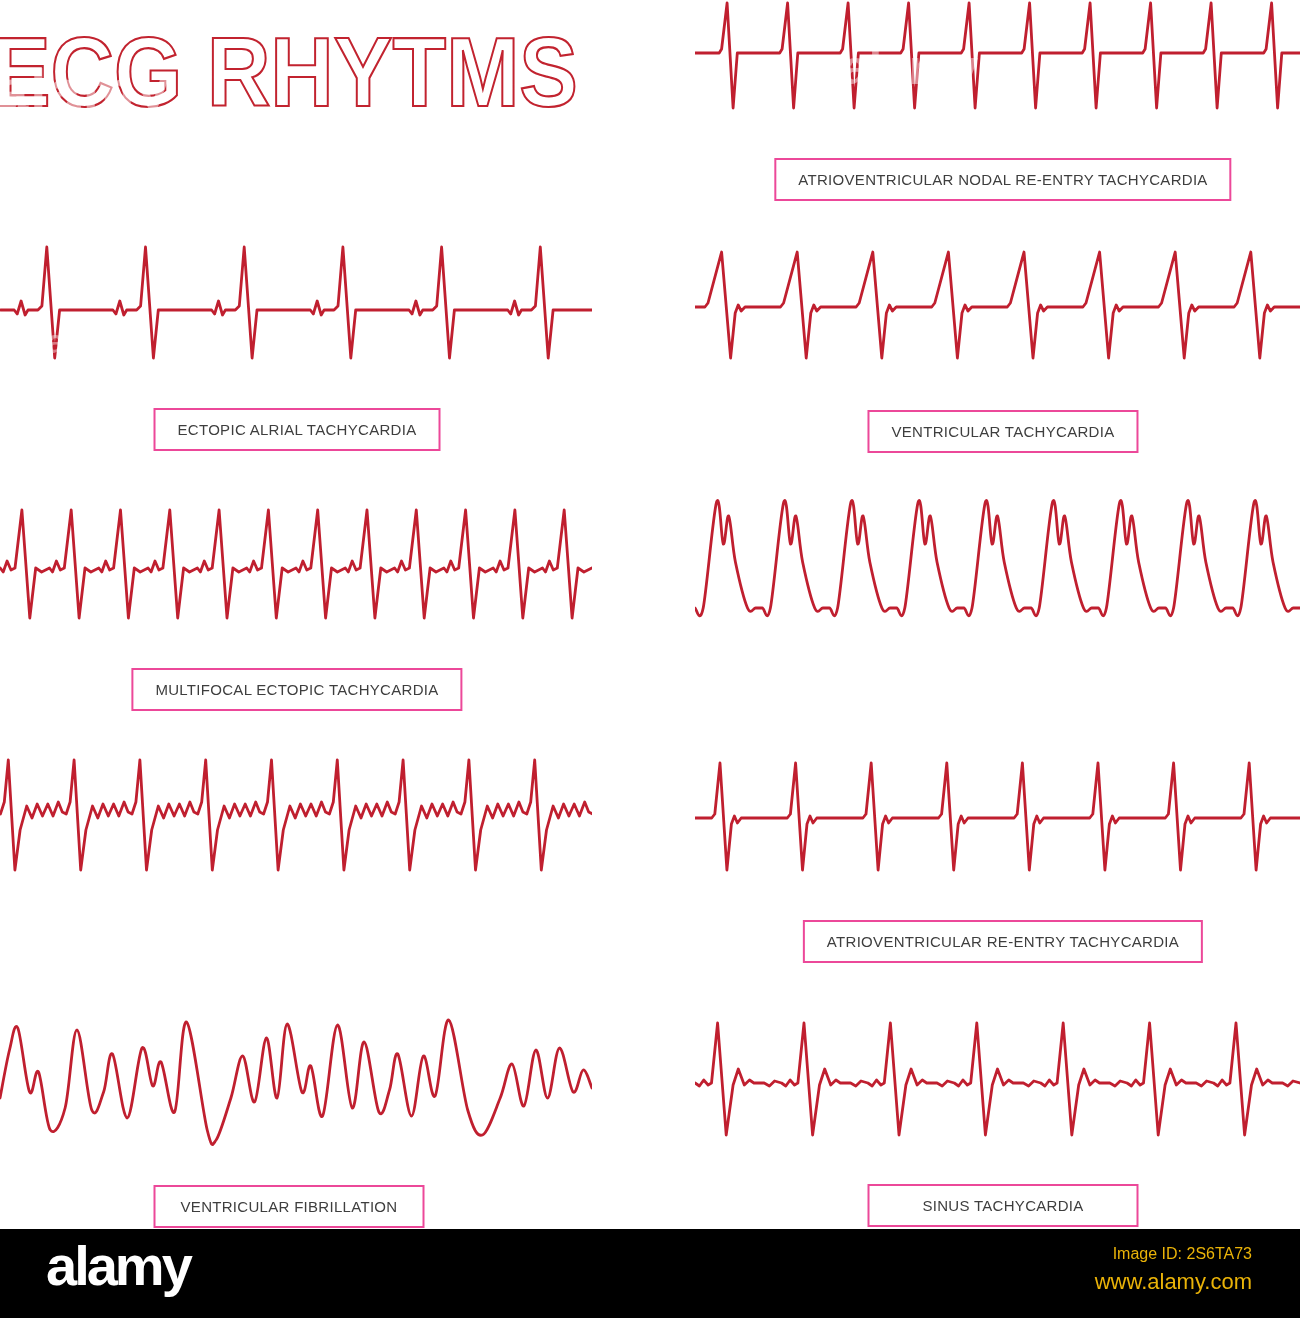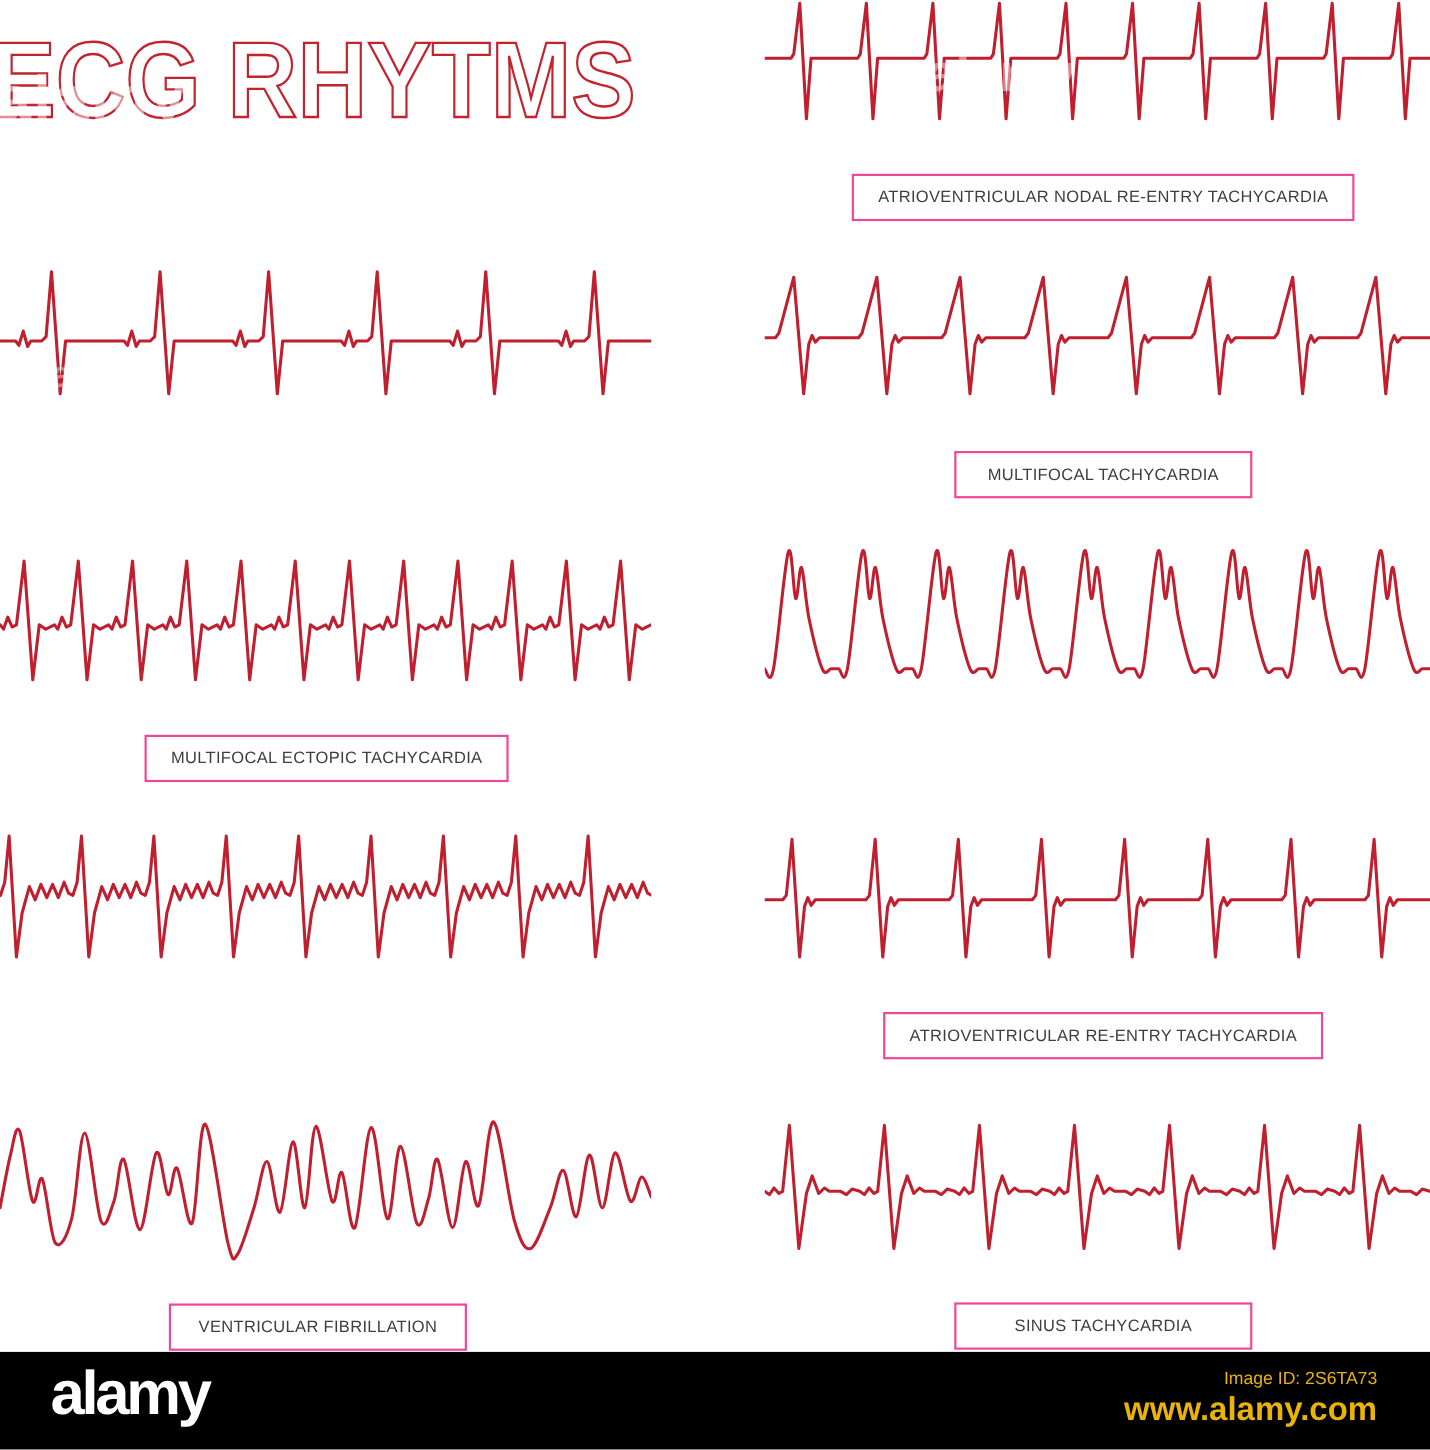--- a/index.html
+++ b/index.html
@@ -43,21 +43,21 @@
     background:#000000;color:#ffffff;
   }
   .footer-logo{
     position:absolute;left:46px;top:4px;
     font-size:56px;font-weight:bold;letter-spacing:-3px;color:#ffffff;
   }
   .footer-right{
     position:absolute;right:48px;top:12px;text-align:right;color:#eab308;
   }
   .footer-id{font-size:16px;line-height:26px;font-weight:normal;}
-  .footer-url{font-size:30px;line-height:30px;font-weight:bold;}
+  .footer-url{font-size:22px;line-height:30px;font-weight:normal;}
   
   .ghost{
     position:absolute;color:#ffffff;font-weight:bold;pointer-events:none;
   }
   .g0{left:-4px;top:56px;font-size:58px;opacity:0.50;letter-spacing:2px;}
   .g1{left:842px;top:40px;font-size:48px;opacity:0.45;}
   .g2{left:18px;top:322px;font-size:34px;opacity:0.40;}
 </style>
 </head>
 <body>
@@ -108,21 +108,22 @@
         <path d="M0.0,86.0C1.6,78.0 6.5,49.7 9.5,38.0C12.4,26.3 14.4,9.0 17.8,16.0C21.1,23.0 26.1,72.7 29.6,80.0C33.1,87.3 35.0,53.7 38.5,60.0C41.9,66.3 45.9,112.0 50.3,118.0C54.8,124.0 60.7,112.7 65.1,96.0C69.6,79.3 72.5,17.7 77.0,18.0C81.4,18.3 87.3,87.7 91.8,98.0C96.2,108.3 100.1,89.3 103.6,80.0C107.1,70.7 108.5,37.7 112.5,42.0C116.4,46.3 122.3,107.0 127.3,106.0C132.2,105.0 137.8,41.3 142.1,36.0C146.3,30.7 149.6,71.7 152.7,74.0C155.9,76.3 157.4,45.7 161.0,50.0C164.7,54.3 170.4,106.7 174.6,100.0C178.9,93.3 181.1,7.0 186.5,10.0C191.9,13.0 202.3,98.3 207.2,118.0C212.1,137.7 212.1,133.3 216.1,128.0C220.0,122.7 226.4,100.0 230.9,86.0C235.3,72.0 238.8,43.3 242.7,44.0C246.7,44.7 250.6,93.0 254.6,90.0C258.5,87.0 262.7,26.7 266.4,26.0C270.1,25.3 273.6,88.3 277.1,86.0C280.5,83.7 283.0,13.0 287.1,12.0C291.3,11.0 298.0,73.0 301.9,80.0C305.9,87.0 307.3,50.0 310.8,54.0C314.3,58.0 318.2,110.8 322.6,104.0C327.1,97.2 332.5,14.3 337.4,13.0C342.4,11.7 347.8,93.2 352.2,96.0C356.7,98.8 359.6,29.3 364.1,30.0C368.5,30.7 374.6,92.0 378.9,100.0C383.1,108.0 386.4,87.7 389.5,78.0C392.7,68.3 394.2,37.7 397.8,42.0C401.5,46.3 407.2,103.7 411.4,104.0C415.7,104.3 419.3,47.3 423.3,44.0C427.2,40.7 430.9,90.0 435.1,84.0C439.4,78.0 443.3,5.7 448.7,8.0C454.2,10.3 462.1,78.8 467.7,98.0C473.3,117.2 477.1,125.0 482.5,123.0C487.9,121.0 495.3,97.8 500.2,86.0C505.2,74.2 508.1,50.7 512.1,52.0C516.0,53.3 520.0,96.3 523.9,94.0C527.9,91.7 531.8,39.3 535.8,38.0C539.7,36.7 543.7,86.3 547.6,86.0C551.5,85.7 555.2,37.0 559.4,36.0C563.7,35.0 569.1,76.3 573.1,80.0C577.0,83.7 580.0,58.7 583.1,58.0C586.3,57.3 590.5,73.0 592.0,76.0" fill="none" stroke="#c01f2f" stroke-width="2.8" stroke-linejoin="round" stroke-linecap="round"></path>
       </svg>
     </div>
   <div class="strip s8">
       <svg width="605" height="130" viewBox="0 0 604.8000000000001 130">
         <path d="M0.0,71.0 L4.3,74.0 L8.6,68.0 L13.0,73.0 L16.4,71.0 L22.5,11.0 L31.1,123.0 L38.0,73.0 L43.2,57.0 L49.2,73.0 L54.4,68.0 L58.8,71.0 L69.1,71.0 L74.3,74.0 L79.5,69.0 L86.4,71.0 L90.7,74.0 L95.0,68.0 L99.4,73.0 L102.8,71.0 L108.9,11.0 L117.5,123.0 L124.4,73.0 L129.6,57.0 L135.6,73.0 L140.8,68.0 L145.2,71.0 L155.5,71.0 L160.7,74.0 L165.9,69.0 L172.8,71.0 L177.1,74.0 L181.4,68.0 L185.8,73.0 L189.2,71.0 L195.3,11.0 L203.9,123.0 L210.8,73.0 L216.0,57.0 L222.0,73.0 L227.2,68.0 L231.6,71.0 L241.9,71.0 L247.1,74.0 L252.3,69.0 L259.2,71.0 L263.5,74.0 L267.8,68.0 L272.2,73.0 L275.6,71.0 L281.7,11.0 L290.3,123.0 L297.2,73.0 L302.4,57.0 L308.4,73.0 L313.6,68.0 L318.0,71.0 L328.3,71.0 L333.5,74.0 L338.7,69.0 L345.6,71.0 L349.9,74.0 L354.2,68.0 L358.6,73.0 L362.0,71.0 L368.1,11.0 L376.7,123.0 L383.6,73.0 L388.8,57.0 L394.8,73.0 L400.0,68.0 L404.4,71.0 L414.7,71.0 L419.9,74.0 L425.1,69.0 L432.0,71.0 L436.3,74.0 L440.6,68.0 L445.0,73.0 L448.4,71.0 L454.5,11.0 L463.1,123.0 L470.0,73.0 L475.2,57.0 L481.2,73.0 L486.4,68.0 L490.8,71.0 L501.1,71.0 L506.3,74.0 L511.5,69.0 L518.4,71.0 L522.7,74.0 L527.0,68.0 L531.4,73.0 L534.8,71.0 L540.9,11.0 L549.5,123.0 L556.4,73.0 L561.6,57.0 L567.6,73.0 L572.8,68.0 L577.2,71.0 L587.5,71.0 L592.7,74.0 L597.9,69.0 L604.8,71.0" fill="none" stroke="#c01f2f" stroke-width="2.8" stroke-linejoin="round" stroke-linecap="round"></path>
       </svg>
     </div>
 
   <div class="label-box lb0"><span>ATRIOVENTRICULAR NODAL RE-ENTRY TACHYCARDIA</span></div>
-  <div class="label-box lb2"><span>MULTIFOCAL TACHYCARDIA</span></div>
+  <div class="label-box lb1"><span>ECTOPIC ALRIAL TACHYCARDIA</span></div>
+  <div class="label-box lb2"><span>VENTRICULAR TACHYCARDIA</span></div>
   <div class="label-box lb3"><span>MULTIFOCAL ECTOPIC TACHYCARDIA</span></div>
   <div class="label-box lb6"><span>ATRIOVENTRICULAR RE-ENTRY TACHYCARDIA</span></div>
   <div class="label-box lb7"><span>VENTRICULAR FIBRILLATION</span></div>
   <div class="label-box lb8"><span>SINUS TACHYCARDIA</span></div>
 
   <div class="ghost g0">alamy</div>
   <div class="ghost g1">alamy</div>
   <div class="ghost g2">alamy</div>
 
   <div class="footer">

